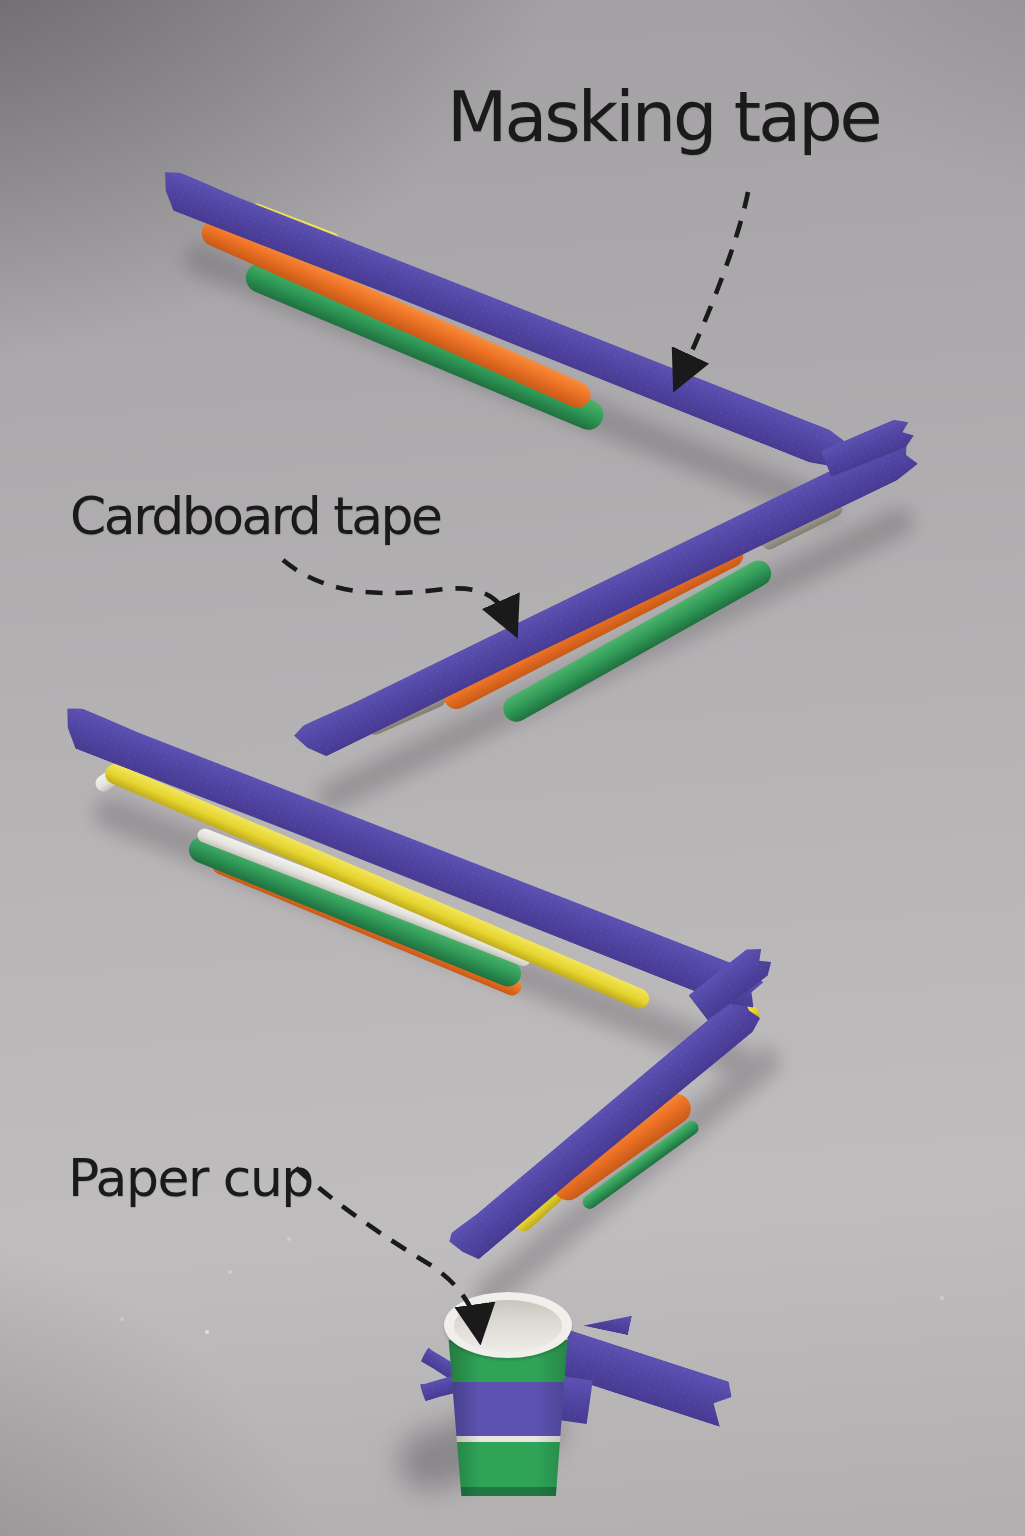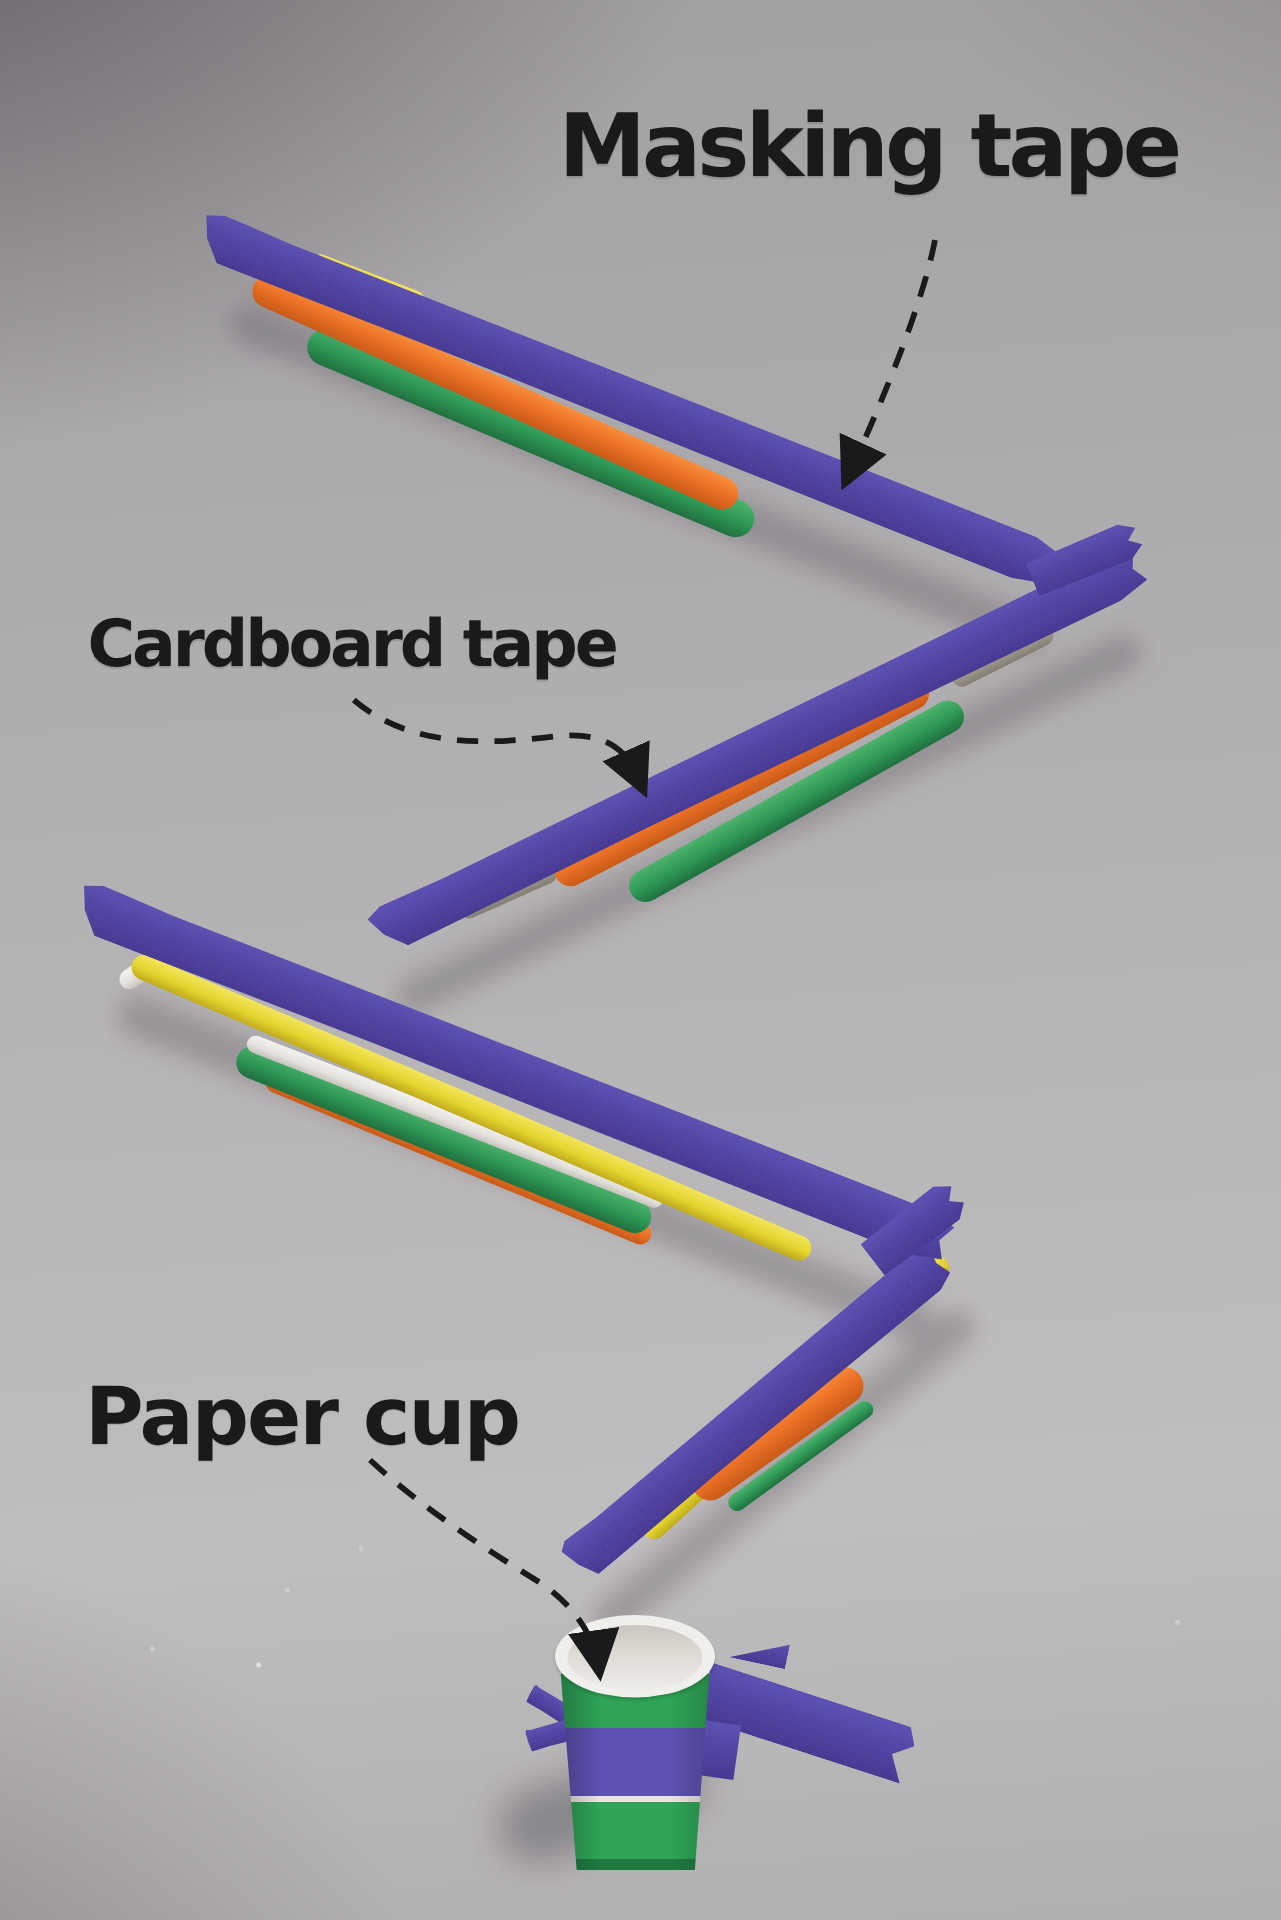--- a/index.html
+++ b/index.html
@@ -23,21 +23,21 @@
   .tape.anchor{clip-path:polygon(0 4%,86% 0,100% 26%,90% 50%,100% 74%,87% 100%,0 96%);}
   .tube{border-radius:999px;}
   .tube.orange{background:linear-gradient(to bottom,#f78d3c 0%,var(--tube_orange,#ed7226) 45%,#c85a17 100%);}
   .tube.green{background:linear-gradient(to bottom,#4db36c 0%,var(--tube_green,#2f9957) 50%,#20703f 100%);}
   .tube.yellow{background:linear-gradient(to bottom,#f2e55c 0%,var(--tube_yellow,#e6d42e) 55%,#c0ab1e 100%);}
   .tube.white{background:linear-gradient(to bottom,#f4f2ee 0%,var(--tube_white,#e3e1dc) 60%,#c6c3bc 100%);}
   .tube.cardboard{background:linear-gradient(to bottom,#aba49a 0%,var(--tube_cardboard,#9c958b) 55%,#837c71 100%);}
   .shadow{filter:blur(9px);background:rgba(80,75,82,.30);border-radius:999px;}
   .label{
     position:absolute;color:var(--annotation_black,#1a1a1a);
-    font-weight:bold;white-space:nowrap;line-height:1;
+    font-weight:normal;white-space:nowrap;line-height:1;
     text-shadow:0 1px 1px rgba(0,0,0,.15);
   }
   #arrows{position:absolute;left:0;top:0;z-index:40;}
   #arrows path.arrow{fill:none;stroke:var(--annotation_black,#1a1a1a);stroke-width:4.6;stroke-dasharray:17 13;}
   #arrows .head{fill:var(--annotation_black,#1a1a1a);}
   .speck{position:absolute;width:4px;height:4px;border-radius:50%;background:rgba(255,255,255,.55);}
   
   #cup-body{
     position:absolute;left:445px;top:1326px;width:126px;height:170px;z-index:23;
     clip-path:polygon(2% 0,98% 0,88% 100%,13% 100%);
@@ -106,21 +106,21 @@
   </div>
 
   <div class="speck" style="left:205px;top:1330px;"></div>
   <div class="speck" style="left:120px;top:1317px;opacity:.5;"></div>
   <div class="speck" style="left:228px;top:1270px;opacity:.5;"></div>
   <div class="speck" style="left:287px;top:1237px;opacity:.45;"></div>
   <div class="speck" style="left:940px;top:1296px;opacity:.5;"></div>
 
   <div class="label" style="left:447px;top:82px;font-size:70px;letter-spacing:-3px;">Masking tape</div>
   <div class="label" style="left:70px;top:490px;font-size:52px;letter-spacing:-2.5px;">Cardboard tape</div>
-  <div class="label" style="left:68px;top:1102px;font-size:64px;letter-spacing:-1.5px;">Paper cup</div>
+  <div class="label" style="left:68px;top:1152px;font-size:52px;letter-spacing:-1.5px;">Paper cup</div>
 
   <svg id="arrows" width="1025" height="1536" viewBox="0 0 1025 1536">
     <defs>
       <marker id="ah" markerWidth="9" markerHeight="9" refX="6.5" refY="4.5" orient="auto">
         <path class="head" d="M0,0 L9,4.5 L0,9 z"></path>
       </marker>
     </defs>
     <path class="arrow" d="M748,192 C737,248 702,330 678,382" marker-end="url(#ah)"></path>
     <path class="arrow" d="M283,560 C328,598 388,596 445,589 C496,584 505,610 513,628" marker-end="url(#ah)"></path>
     <path class="arrow" d="M296,1168 C335,1204 386,1238 432,1266 C462,1286 476,1312 479,1334" marker-end="url(#ah)"></path>

